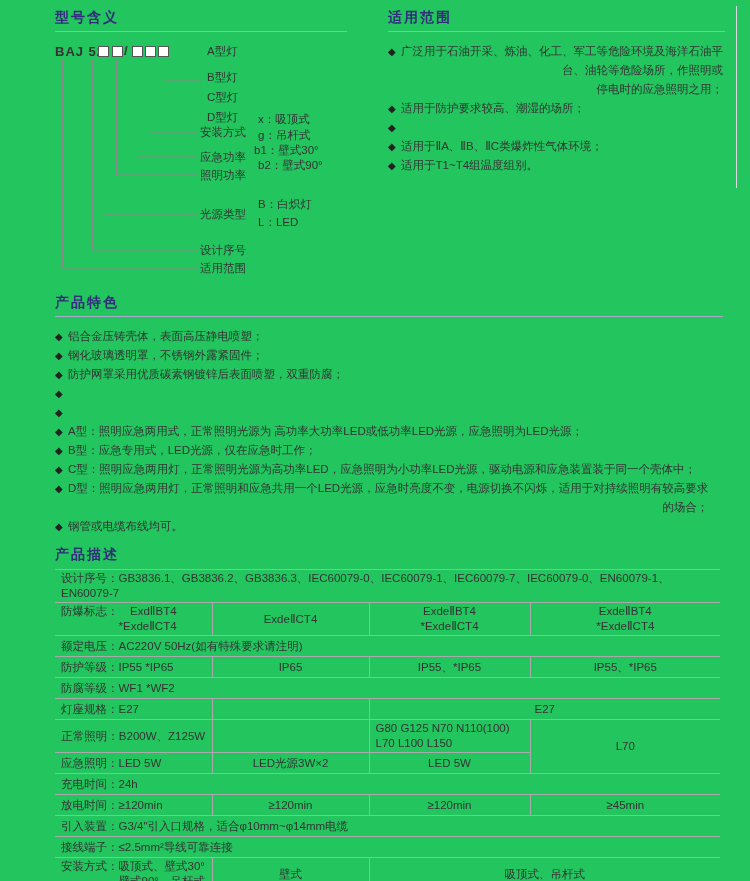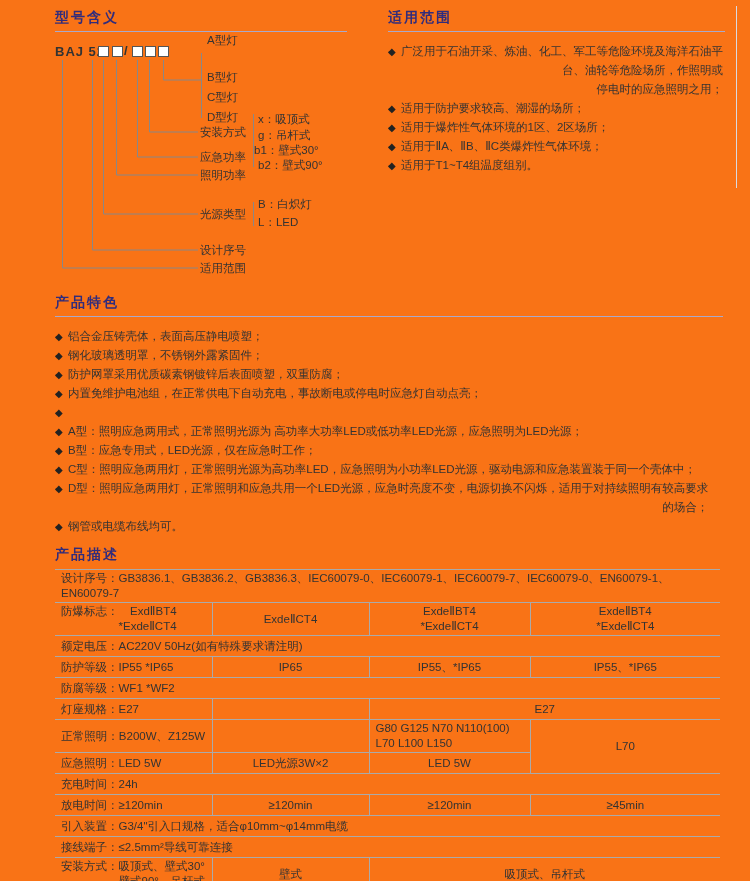--- a/index.html
+++ b/index.html
@@ -1,17 +1,17 @@
 <!DOCTYPE html>
 <html><head>
 <meta charset="utf-8">
 <style>
   html,body{margin:0;padding:0;background:#fff;}
   .page{
-    position:relative;width:750px;height:881px;background:#f97316;overflow:hidden;
+    position:relative;width:750px;height:881px;background:#22c55e;overflow:hidden;
     font-family:"Liberation Sans","DejaVu Sans",sans-serif;color:#333;font-size:11.5px;
   }
   h2.sec-title{
     margin:0;font-size:14px;font-weight:bold;color:#312c7c;letter-spacing:2px;line-height:18px;
   }
   .rule{height:1px;background:#a9a9cb;margin-top:5px;}
   
   .model-section{position:absolute;left:55px;top:8px;width:292px;height:275px;}
   .diagram{position:absolute;left:0;top:0;width:292px;height:275px;}
   .diagram svg{position:absolute;left:0;top:0;pointer-events:none;}
@@ -65,21 +65,21 @@
         </g>
       </svg>
       <span class="model-prefix">BAJ 52-</span>
       <span class="mbox" style="left:43px"></span>
       <span class="mbox" style="left:57px"></span>
       <span class="mslash" style="left:69px">/</span>
       <span class="mbox" style="left:77px"></span>
       <span class="mbox" style="left:90px"></span>
       <span class="mbox" style="left:103px"></span>
 
-      <span class="dlbl" style="left:152px;top:25px">A型灯</span>
+      <span class="dlbl" style="left:152px;top:36px">A型灯</span>
       <span class="dlbl" style="left:152px;top:62px">B型灯</span>
       <span class="dlbl" style="left:152px;top:82px">C型灯</span>
       <span class="dlbl" style="left:152px;top:102px">D型灯</span>
       <span class="dlbl" style="left:145px;top:117px">安装方式</span>
       <span class="dlbl" style="left:203px;top:104px">x：吸顶式</span>
       <span class="dlbl" style="left:203px;top:120px">g：吊杆式</span>
       <span class="dlbl" style="left:199px;top:135px">b1：壁式30°</span>
       <span class="dlbl" style="left:203px;top:150px">b2：壁式90°</span>
       <span class="dlbl" style="left:145px;top:142px">应急功率</span>
       <span class="dlbl" style="left:145px;top:160px">照明功率</span>
@@ -100,21 +100,20 @@
           <span class="btxt">广泛用于石油开采、炼油、化工、军工等危险环境及海洋石油平
 台、油轮等危险场所，作照明或
 停电时的应急照明之用；</span>
         </li>
       <li>
           <span class="blt">◆</span>
           <span class="btxt">适用于防护要求较高、潮湿的场所；</span>
         </li>
       <li>
           <span class="blt">◆</span>
-          <span class="btxt">适用于爆炸性气体环境的1区、2区场所；</span>
         </li>
       <li>
           <span class="blt">◆</span>
           <span class="btxt">适用于ⅡA、ⅡB、ⅡC类爆炸性气体环境；</span>
         </li>
       <li>
           <span class="blt">◆</span>
           <span class="btxt">适用于T1~T4组温度组别。</span>
         </li>
     </ul>
@@ -131,21 +130,20 @@
       <li>
           <span class="blt">◆</span>
           <span class="btxt">钢化玻璃透明罩，不锈钢外露紧固件；</span>
         </li>
       <li>
           <span class="blt">◆</span>
           <span class="btxt">防护网罩采用优质碳素钢镀锌后表面喷塑，双重防腐；</span>
         </li>
       <li>
           <span class="blt">◆</span>
-          <span class="btxt">内置免维护电池组，在正常供电下自动充电，事故断电或停电时应急灯自动点亮；</span>
         </li>
       <li>
           <span class="blt">◆</span>
         </li>
       <li>
           <span class="blt">◆</span>
           <span class="btxt">A型：照明应急两用式，正常照明光源为 高功率大功率LED或低功率LED光源，应急照明为LED光源；</span>
         </li>
       <li>
           <span class="blt">◆</span>

